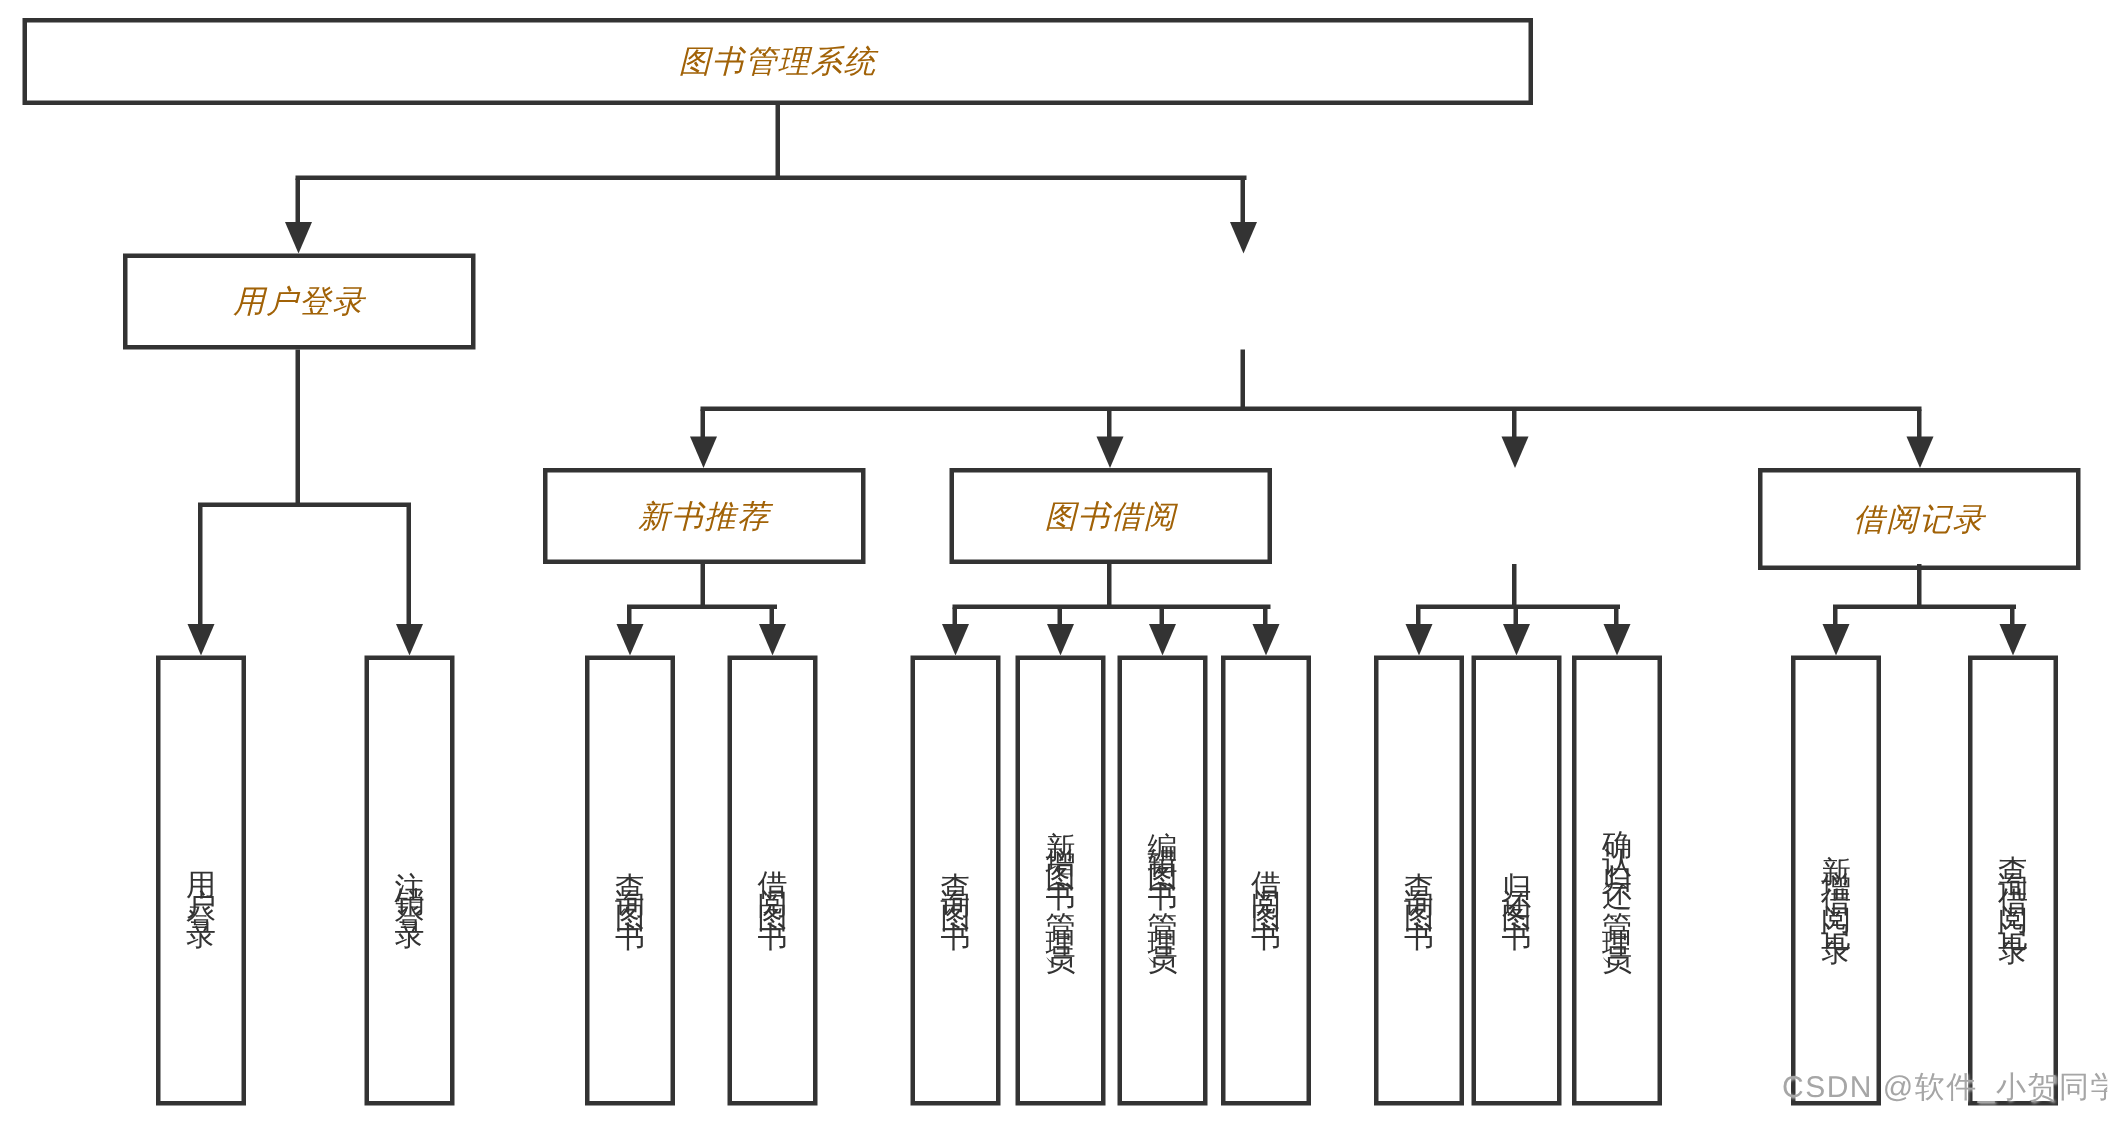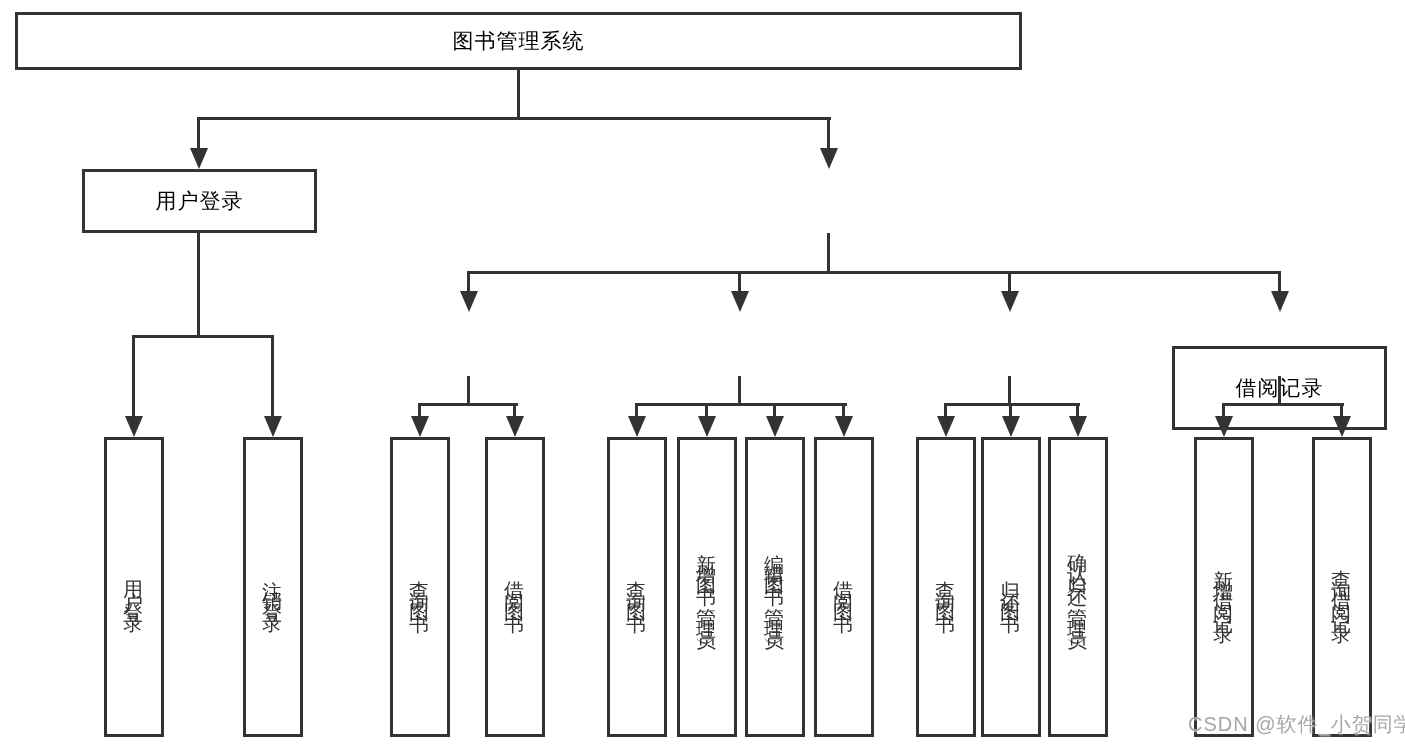--- a/index.html
+++ b/index.html
@@ -14,21 +14,22 @@
   .hbox {
     position: absolute;
     box-sizing: border-box;
     background: #ffffff;
     border: 3px solid #333333;
     display: flex;
     align-items: center;
     justify-content: center;
     font-size: 21px;
     letter-spacing: 1px;
-    color: #000000;
+    color: #a16207;
+    font-style: italic;
   }
   .vbox {
     position: absolute;
     box-sizing: border-box;
     background: #ffffff;
     border: 3px solid #333333;
     width: 60px;
     height: 300px;
     top: 437px;
     display: flex;
@@ -97,21 +98,23 @@
   <div class="hline" style="left:467px; top:271px; width:814px;"></div>
   <div class="vline" style="left:467px; top:273px; height:22px;"></div>
   <div class="vline" style="left:738px; top:273px; height:22px;"></div>
   <div class="vline" style="left:1008px; top:273px; height:22px;"></div>
   <div class="vline" style="left:1278px; top:273px; height:22px;"></div>
   <div class="arr" style="left:460px; top:291px;"></div>
   <div class="arr" style="left:731px; top:291px;"></div>
   <div class="arr" style="left:1001px; top:291px;"></div>
   <div class="arr" style="left:1271px; top:291px;"></div>
 
-  <div class="hbox" style="left:1172px; top:312px; width:215px; height:84px;margin-top:34px;">借阅记录</div>
+  <div class="hbox" style="left:362px; top:312px; width:215px; height:64px;">新书推荐</div>
+  <div class="hbox" style="left:633px; top:312px; width:215px; height:64px;">图书借阅</div>
+  <div class="hbox" style="left:1172px; top:312px; width:215px; height:68px;">借阅记录</div>
 
   <div class="vline" style="left:467px; top:376px; height:29px;"></div>
   <div class="hline" style="left:418px; top:403px; width:100px;"></div>
   <div class="vline" style="left:418px; top:405px; height:16px;"></div>
   <div class="vline" style="left:513px; top:405px; height:16px;"></div>
   <div class="arr" style="left:411px; top:416px;"></div>
   <div class="arr" style="left:506px; top:416px;"></div>
 
   <div class="vline" style="left:738px; top:376px; height:29px;"></div>
   <div class="hline" style="left:635px; top:403px; width:212px;"></div>

